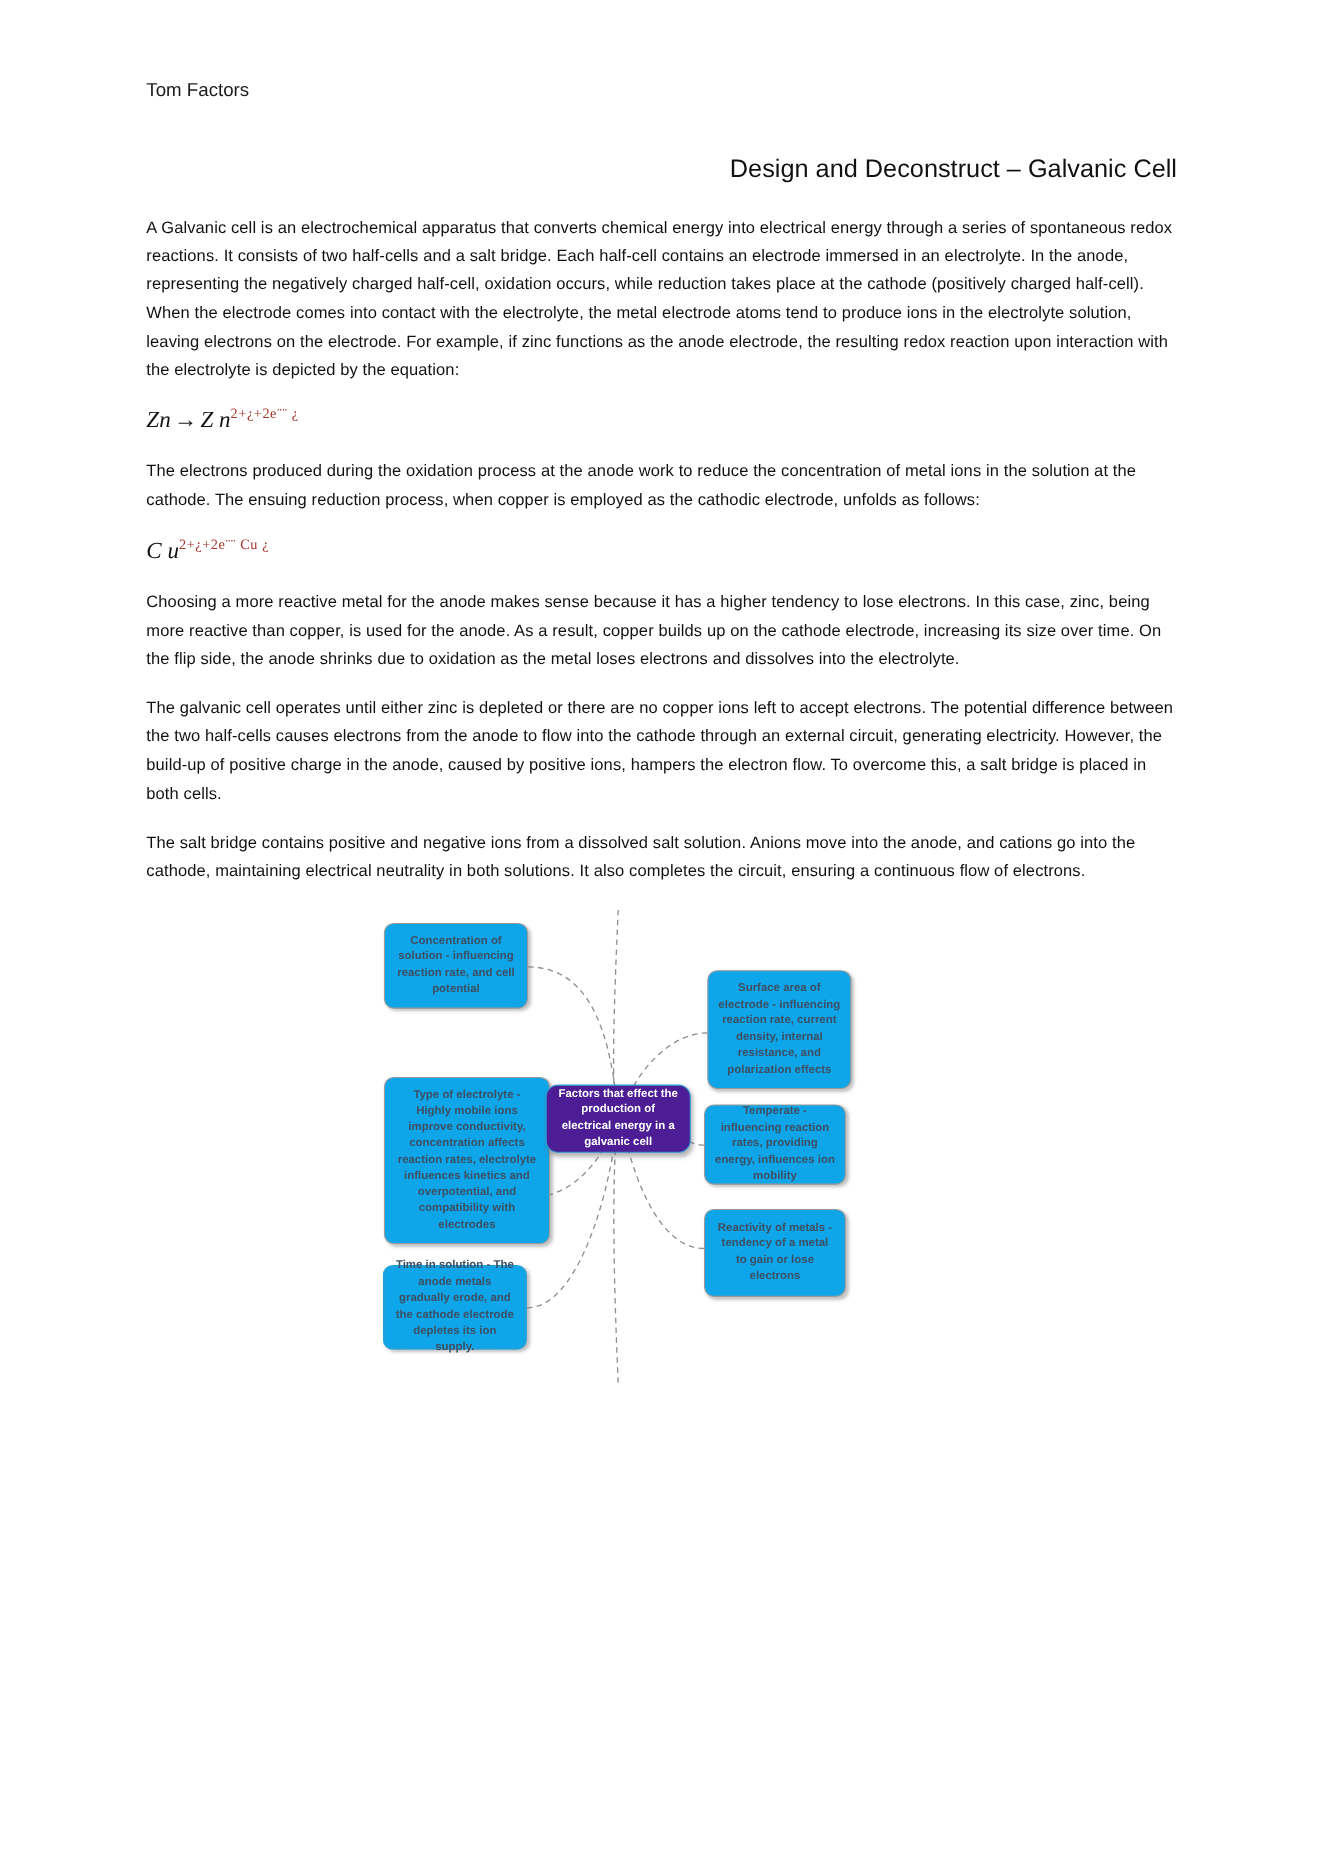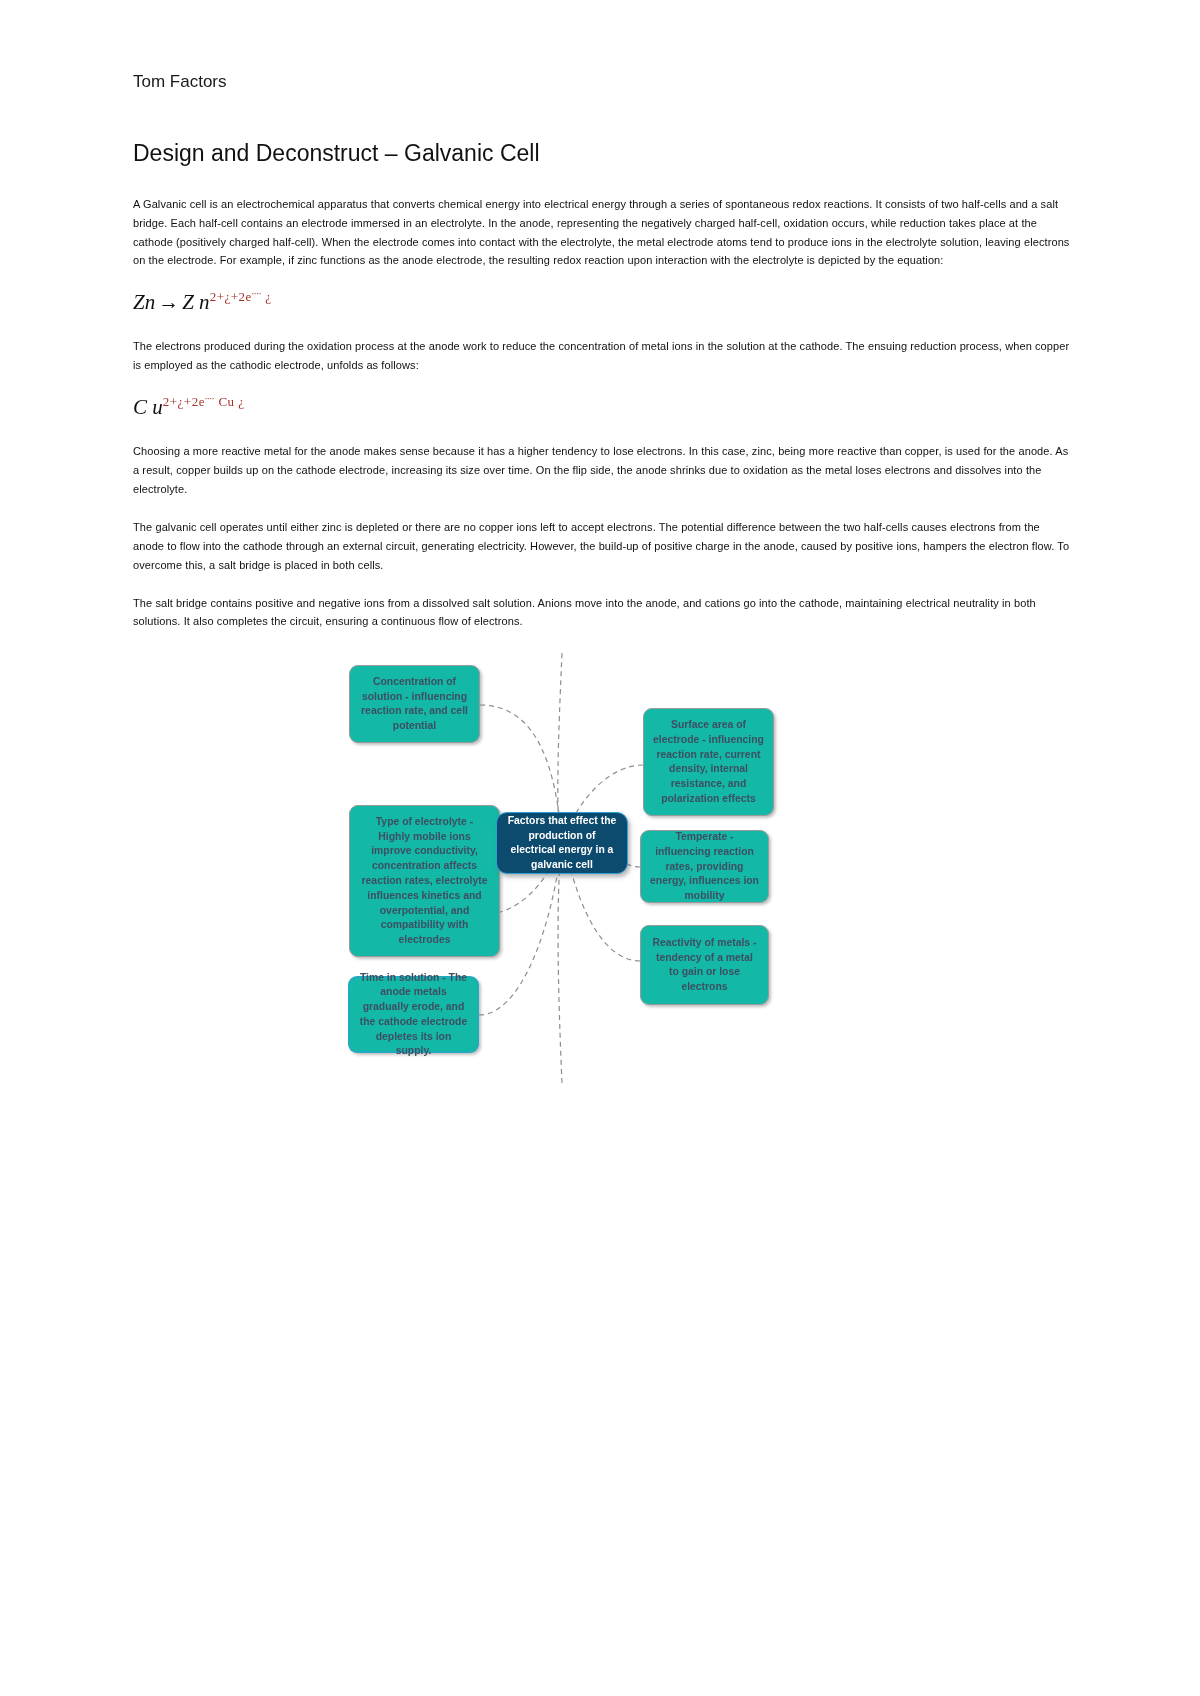--- a/index.html
+++ b/index.html
@@ -23,29 +23,29 @@
     box-sizing: border-box;
     padding: 60px 130px 0 133px;
   }
   .author {
     font-size: 17px;
     line-height: 1.4;
     color: #1a1a1a;
     margin: 10px 0 0 0;
   }
   .doc-title {
-    text-align: left;
+    text-align: right;
     font-size: 23px;
     line-height: 1.3;
     color: #111111;
     margin: 45px 0 26px 0;
     font-weight: normal;
   }
   p.body-par {
-    font-size: 11px;
+    font-size: 15px;
     line-height: 1.72;
     color: #111111;
     margin: 0 0 19px 0;
     text-align: left;
     letter-spacing: 0.1px;
   }
   .equation {
     text-align: left;
     margin: 18px 0 22px 0;
     font-family: "Liberation Serif", serif;
@@ -79,36 +79,36 @@
   .diagram {
     position: absolute;
     left: 0;
     top: 0;
     width: 1200px;
     height: 430px;
   }
   .node {
     position: absolute;
     box-sizing: border-box;
-    background: #14b8a6;
+    background: #0ea5e9;
     border: 1px solid #9a9a9a;
     border-radius: 9px;
     color: #3d4f63;
     font-size: 10.4px;
     line-height: 1.42;
     text-align: center;
     font-weight: bold;
     display: flex;
     align-items: center;
     justify-content: center;
     padding: 6px 9px;
     box-shadow: 2px 2px 3px rgba(120,120,120,0.45);
   }
   .node.center {
-    background: #0c4a6e;
+    background: #4c1d95;
     border: 1px solid #2e9fd4;
     color: #ffffff;
     border-radius: 11px;
     font-size: 10.4px;
     box-shadow: 2px 3px 4px rgba(110,110,110,0.5);
   }
   .node.selected {
     border: 2px dotted #2e9fd4;
   }
   #node-concentration { left: 349px; top: 12px;  width: 131px; height: 78px; }

